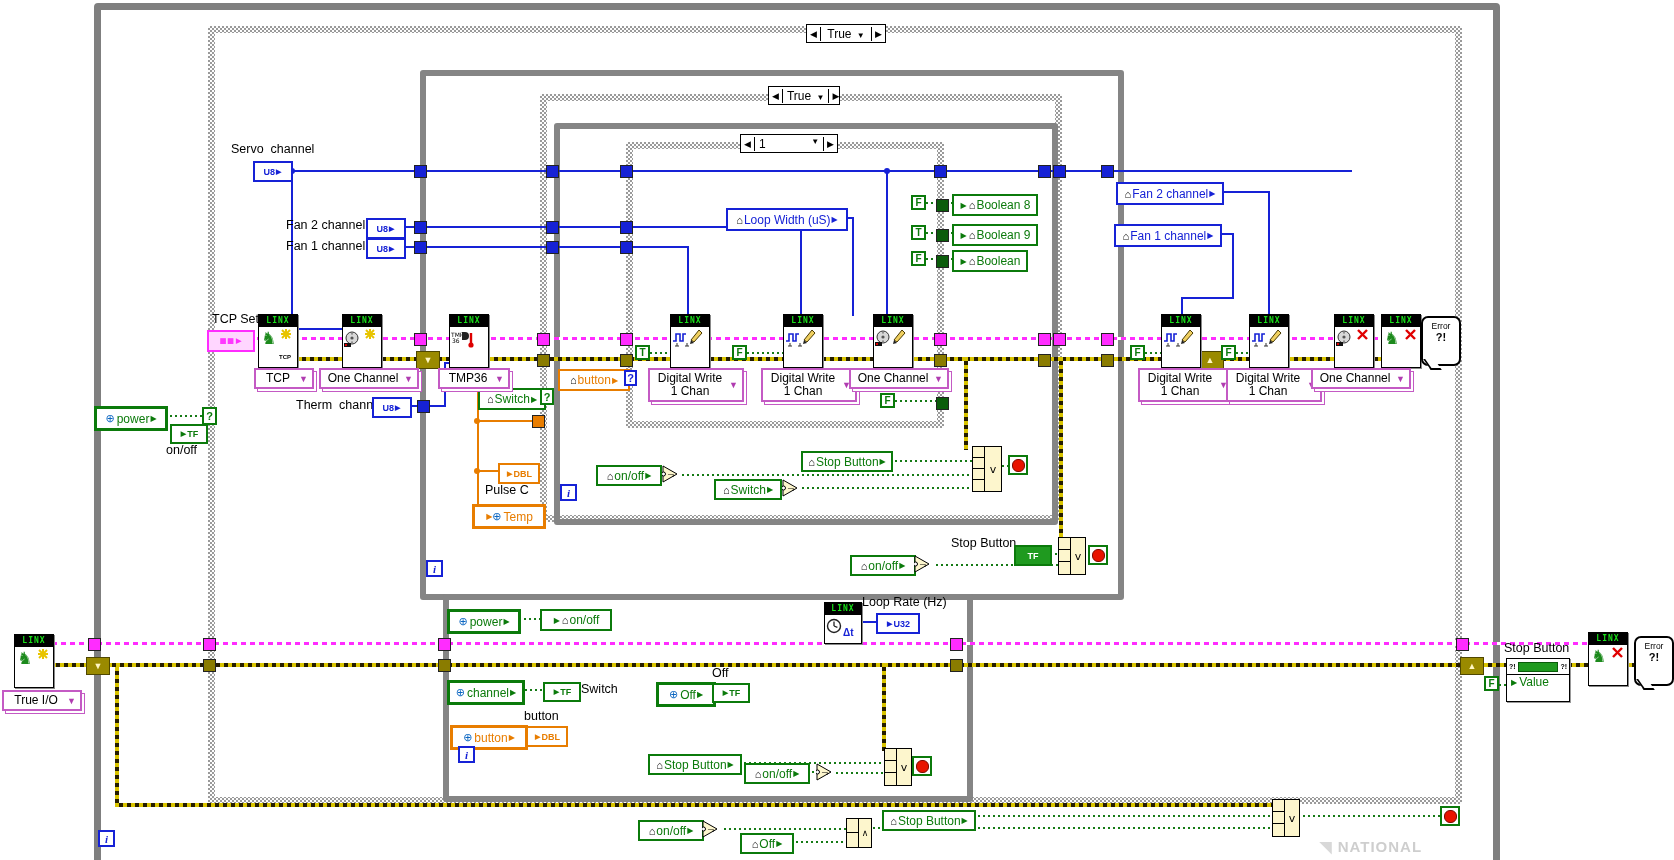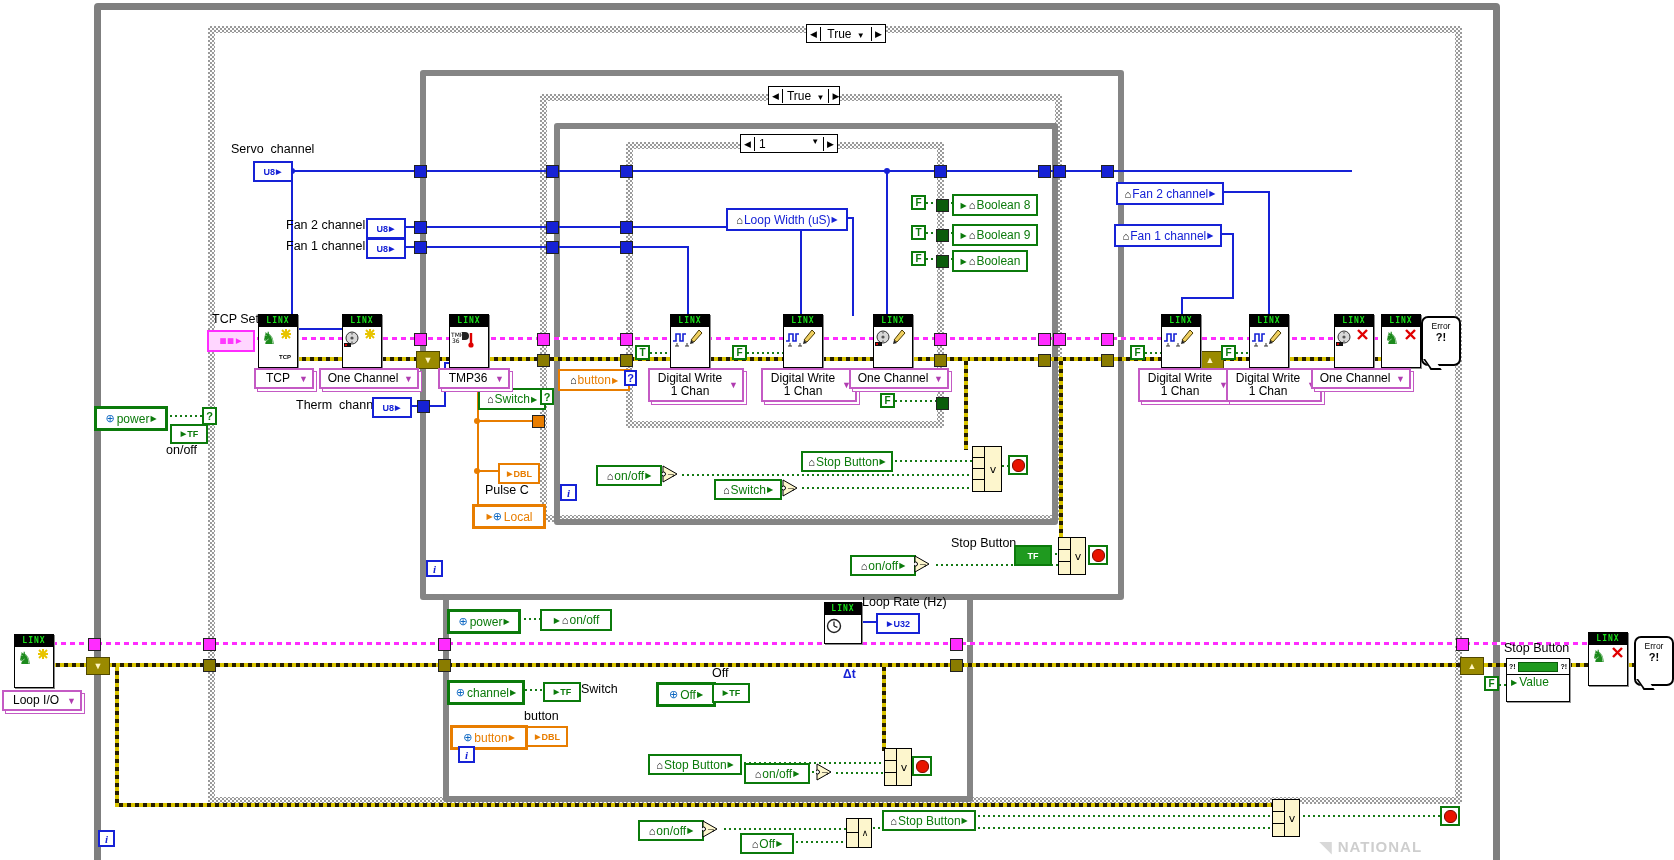--- a/index.html
+++ b/index.html
@@ -389,21 +389,21 @@
     </div>
 
 <div class="a term or" style="left:498px;top:463px;width:38px;height:17px;">
       <span class="ar">▶</span>
       <span>DBL</span>
     </div>
 <div class="a lbl" style="left:485px;top:483px;">Pulse C</div>
 <div class="a sv or" style="left:472px;top:504px;width:64px;height:19px;">
   <span class="ar">▶</span>
       <span class="gl">⊕</span>
-      <span>Local</span>
+      <span>Temp</span>
     </div>
 
 <div class="a lv bl" style="left:726px;top:208px;width:114px;height:19px;">
   <span class="hs">⌂</span>
       <span>Loop Width (uS)</span>
       <span class="ar">▶</span>
     </div>
 <div class="a cn" style="left:635px;top:345px;">
       <span>T</span>
     </div>
@@ -669,21 +669,21 @@
       <span class="ar">▶</span>
       <span>DBL</span>
     </div>
 
 <div class="a node" style="left:824px;top:602px;width:36px;height:40px;">
   <div class="bn">LINX</div>
   <div class="bd">
         <svg class="ic" width="17" height="17" style="top:3px;">
           <use href="#i-clk"></use>
         </svg>
-  <span class="nst" style="left:18px;top:12px;color:#1622d6;font-size:12px;margin-top:40px;">Δt</span>
+  <span class="nst" style="left:18px;top:12px;color:#1622d6;font-size:10px;">Δt</span>
       </div>
     </div>
 <div class="a lbl" style="left:862px;top:595px;">Loop Rate (Hz)</div>
 <div class="a term bl" style="left:876px;top:613px;width:40px;height:17px;">
       <span class="ar">▶</span>
       <span>U32</span>
     </div>
 
 <div class="a lv gn" style="left:648px;top:754px;width:86px;height:17px;">
   <span class="hs">⌂</span>
@@ -755,21 +755,21 @@
   <div class="bd">
         <svg class="ic" width="24" height="22">
           <use href="#i-dog"></use>
         </svg>
   <svg class="ic" style="left:23px;top:2px;" width="12" height="12">
           <use href="#i-star"></use>
         </svg>
       </div>
     </div>
 <div class="a dd" style="left:2px;top:690px;width:68px;height:17px;">
-  <span class="tx">Loop I/O</span>
+  <span class="tx">True I/O</span>
       <span class="dn">▼</span>
     </div>
 
 <div class="a lbl" style="left:1504px;top:641px;">Stop Button</div>
 <div class="a prop" style="left:1506px;top:658px;width:62px;height:42px;">
   <div class="hd">
         <span>?!</span>
         <div class="bar"></div>
         <span>?!</span>
       </div>

